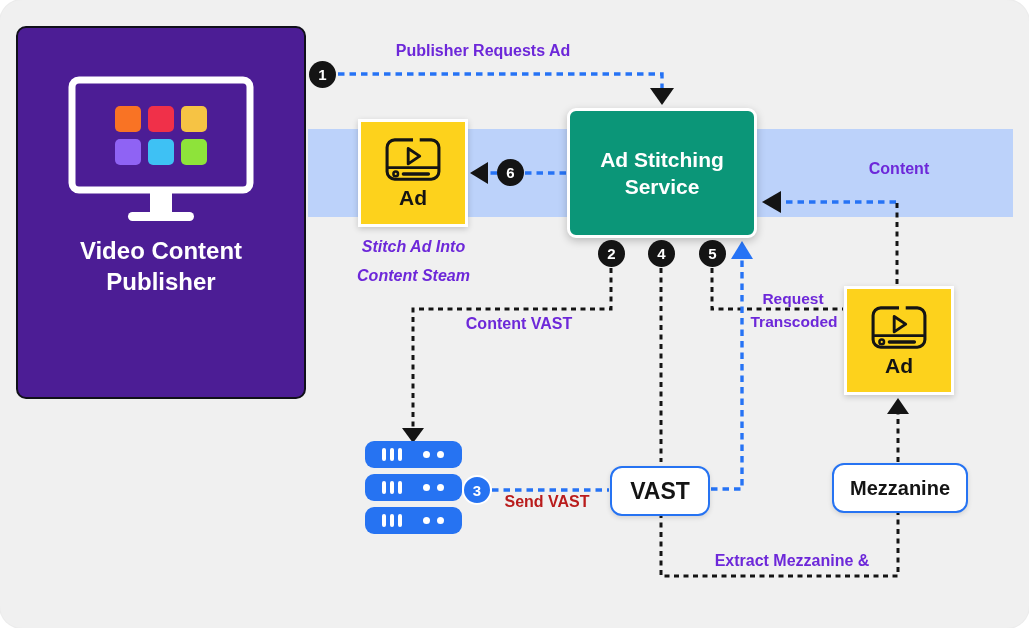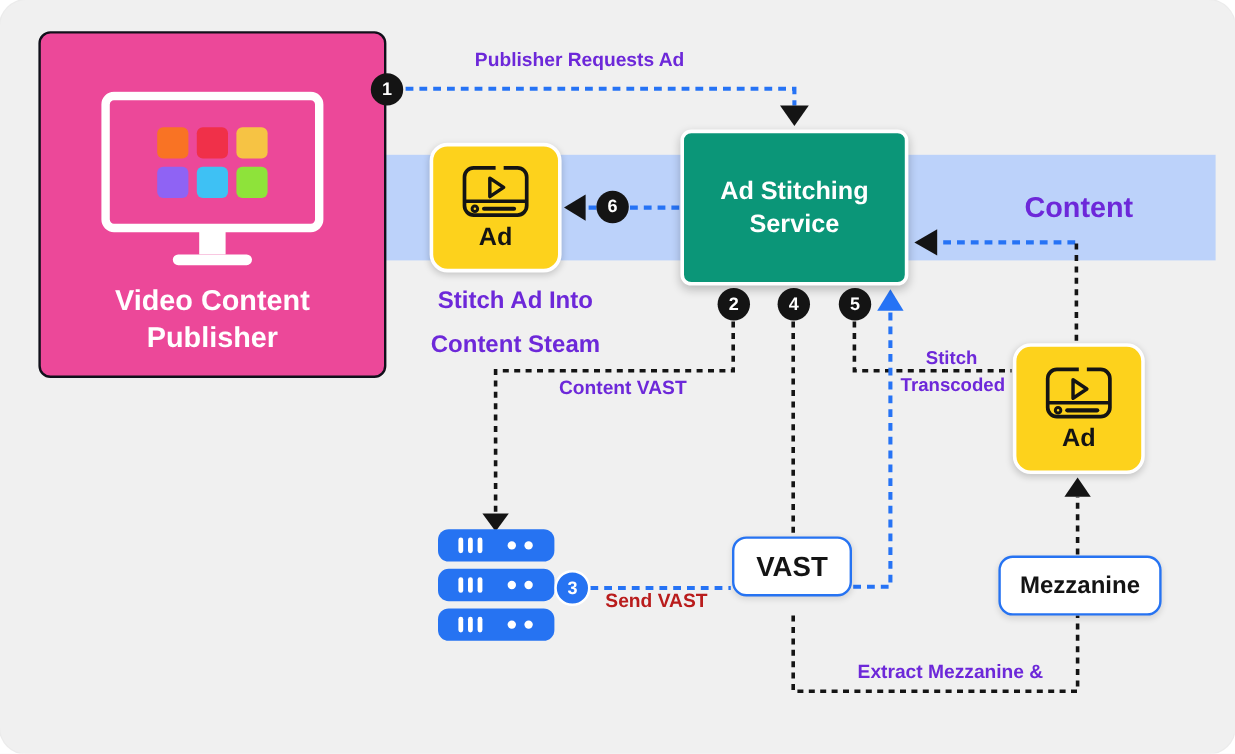--- a/index.html
+++ b/index.html
@@ -3,26 +3,26 @@
 <meta charset="utf-8">
 <style>
   html,body{margin:0;padding:0;background:#ffffff;}
   body{font-family:"Liberation Sans", sans-serif;}
   .canvas{position:relative;width:1029px;height:628px;background:#F0F0F0;
           border-radius:22px;overflow:hidden;box-shadow:0 0 0 1px rgba(0,0,0,.08);}
   .abs{position:absolute;}
   .band{left:308px;top:129px;width:705px;height:88px;background:#BCD2FA;}
   .lbl{position:absolute;font-weight:700;color:#6d28d9;text-align:center;line-height:1.15;}
   
-  .publisher{left:32px;top:26px;width:290px;height:289px;background:#ec4899;
+  .publisher{left:16px;top:26px;width:290px;height:373px;background:#4c1d95;
              border:2px solid #10101A;border-radius:10px;box-sizing:border-box;}
   .publisher .txt{position:absolute;left:0;right:0;top:208px;color:#fff;font-weight:700;
                   font-size:24px;text-align:center;line-height:1.28;}
   
-  .adbox{background:#FDD21C;border:3px solid #fff;border-radius:15px;box-sizing:border-box;
+  .adbox{background:#FDD21C;border:3px solid #fff;border-radius:0;box-sizing:border-box;
          box-shadow:0 2px 6px rgba(0,0,0,.18);display:flex;flex-direction:column;
          align-items:center;justify-content:center;}
   .adbox .adlabel{font-weight:700;font-size:21px;color:#141414;margin-top:2px;}
   
   .service{left:567px;top:108px;width:190px;height:130px;background:#0B9678;
            border:3px solid #fff;border-radius:9px;box-sizing:border-box;
            box-shadow:0 3px 8px rgba(0,0,0,.22);display:flex;align-items:center;justify-content:center;}
   .service .txt{color:#fff;font-weight:700;font-size:21px;text-align:center;line-height:1.3;}
   
   .pill{background:#fff;border:2.5px solid #2673F2;border-radius:12px;box-sizing:border-box;
@@ -38,21 +38,21 @@
   .srv-dot{position:absolute;top:10px;width:7px;height:7px;background:#fff;border-radius:50%;}
   svg.overlay{position:absolute;left:0;top:0;z-index:4;}
   .boxlayer{z-index:5;}
 </style>
 </head>
 <body>
 
 <div class="canvas">
 
   <div class="abs band"></div>
-  <div class="lbl" style="left:824px;top:160px;width:150px;font-size:24px;text-align:center;">Content</div>
+  <div class="lbl" style="left:824px;top:160px;width:150px;font-size:16px;text-align:center;">Content</div>
 
   <svg class="overlay" width="1029" height="628" viewBox="0 0 1029 628">
     <g fill="none">
       <path d="M338,74 H662 V88" stroke="#2673F5" stroke-width="3.4" stroke-dasharray="6.5 5"></path>
       <polygon points="650,88 674,88 662,105" fill="#141414"></polygon>
 
       <path d="M566,173 H488" stroke="#2673F5" stroke-width="3.4" stroke-dasharray="6.5 5"></path>
       <polygon points="488,162 488,184 470,173" fill="#141414"></polygon>
 
       <path d="M896,202 H781" stroke="#2673F5" stroke-width="3.4" stroke-dasharray="6.5 5"></path>
@@ -99,21 +99,21 @@
     <svg width="58" height="48" viewBox="0 0 60 50">
       <rect x="3" y="4" width="54" height="41" rx="8" fill="none" stroke="#141414" stroke-width="3.2"></rect>
       <rect x="30" y="1" width="7" height="7" fill="#FDD21C"></rect>
       <path d="M25,13 L37,21 L25,29 Z" fill="none" stroke="#141414" stroke-width="3" stroke-linejoin="round"></path>
       <line x1="4" y1="33" x2="56" y2="33" stroke="#141414" stroke-width="3"></line>
       <circle cx="12" cy="39.5" r="2.4" fill="none" stroke="#141414" stroke-width="2.6"></circle>
       <line x1="20" y1="39.5" x2="46" y2="39.5" stroke="#141414" stroke-width="3.6" stroke-linecap="round"></line>
     </svg>
     <div class="adlabel">Ad</div>
   </div>
-  <div class="lbl" style="left:352px;top:233px;width:155px;font-size:20px;line-height:1.8;">
+  <div class="lbl" style="left:336px;top:233px;width:155px;font-size:16px;line-height:1.8;font-style:italic;">
     <div>Stitch Ad Into</div>
     <div>Content Steam</div>
   </div>
 
   <div class="abs service boxlayer">
     <div class="txt">
       <div>Ad Stitching</div>
       <div>Service</div>
     </div>
   </div>
@@ -147,30 +147,30 @@
     </div>
     <div class="srv-row">
       <span class="srv-bar" style="left:17px;"></span>
         <span class="srv-bar" style="left:25px;"></span>
         <span class="srv-bar" style="left:33px;"></span>
       <span class="srv-dot" style="left:58px;"></span>
         <span class="srv-dot" style="left:72px;"></span>
     </div>
   </div>
 
-  <div class="abs pill boxlayer" style="left:610px;top:447px;width:100px;height:50px;font-size:23px;">VAST</div>
+  <div class="abs pill boxlayer" style="left:610px;top:466px;width:100px;height:50px;font-size:23px;">VAST</div>
   <div class="abs pill boxlayer" style="left:832px;top:463px;width:136px;height:50px;font-size:20px;">Mezzanine</div>
 
   <div class="badge" style="left:309px;top:61px;">1</div>
   <div class="badge" style="left:598px;top:240px;">2</div>
   <div class="badge blue" style="left:462px;top:475px;">3</div>
   <div class="badge" style="left:648px;top:240px;">4</div>
   <div class="badge" style="left:699px;top:240px;">5</div>
   <div class="badge" style="left:497px;top:159px;">6</div>
 
   <div class="lbl" style="left:383px;top:42px;width:200px;font-size:16px;">Publisher Requests Ad</div>
   <div class="lbl" style="left:444px;top:315px;width:150px;font-size:16px;">Content VAST</div>
   <div class="lbl" style="left:497px;top:493px;width:100px;font-size:16px;color:#b91c1c;">Send VAST</div>
-  <div class="lbl" style="left:743px;top:290px;width:100px;font-size:15.5px;">Stitch</div>
+  <div class="lbl" style="left:743px;top:290px;width:100px;font-size:15.5px;">Request</div>
   <div class="lbl" style="left:744px;top:313px;width:100px;font-size:15.5px;">Transcoded</div>
   <div class="lbl" style="left:692px;top:552px;width:200px;font-size:16px;">Extract Mezzanine &amp;</div>
 
 </div>
 
 </body></html>

